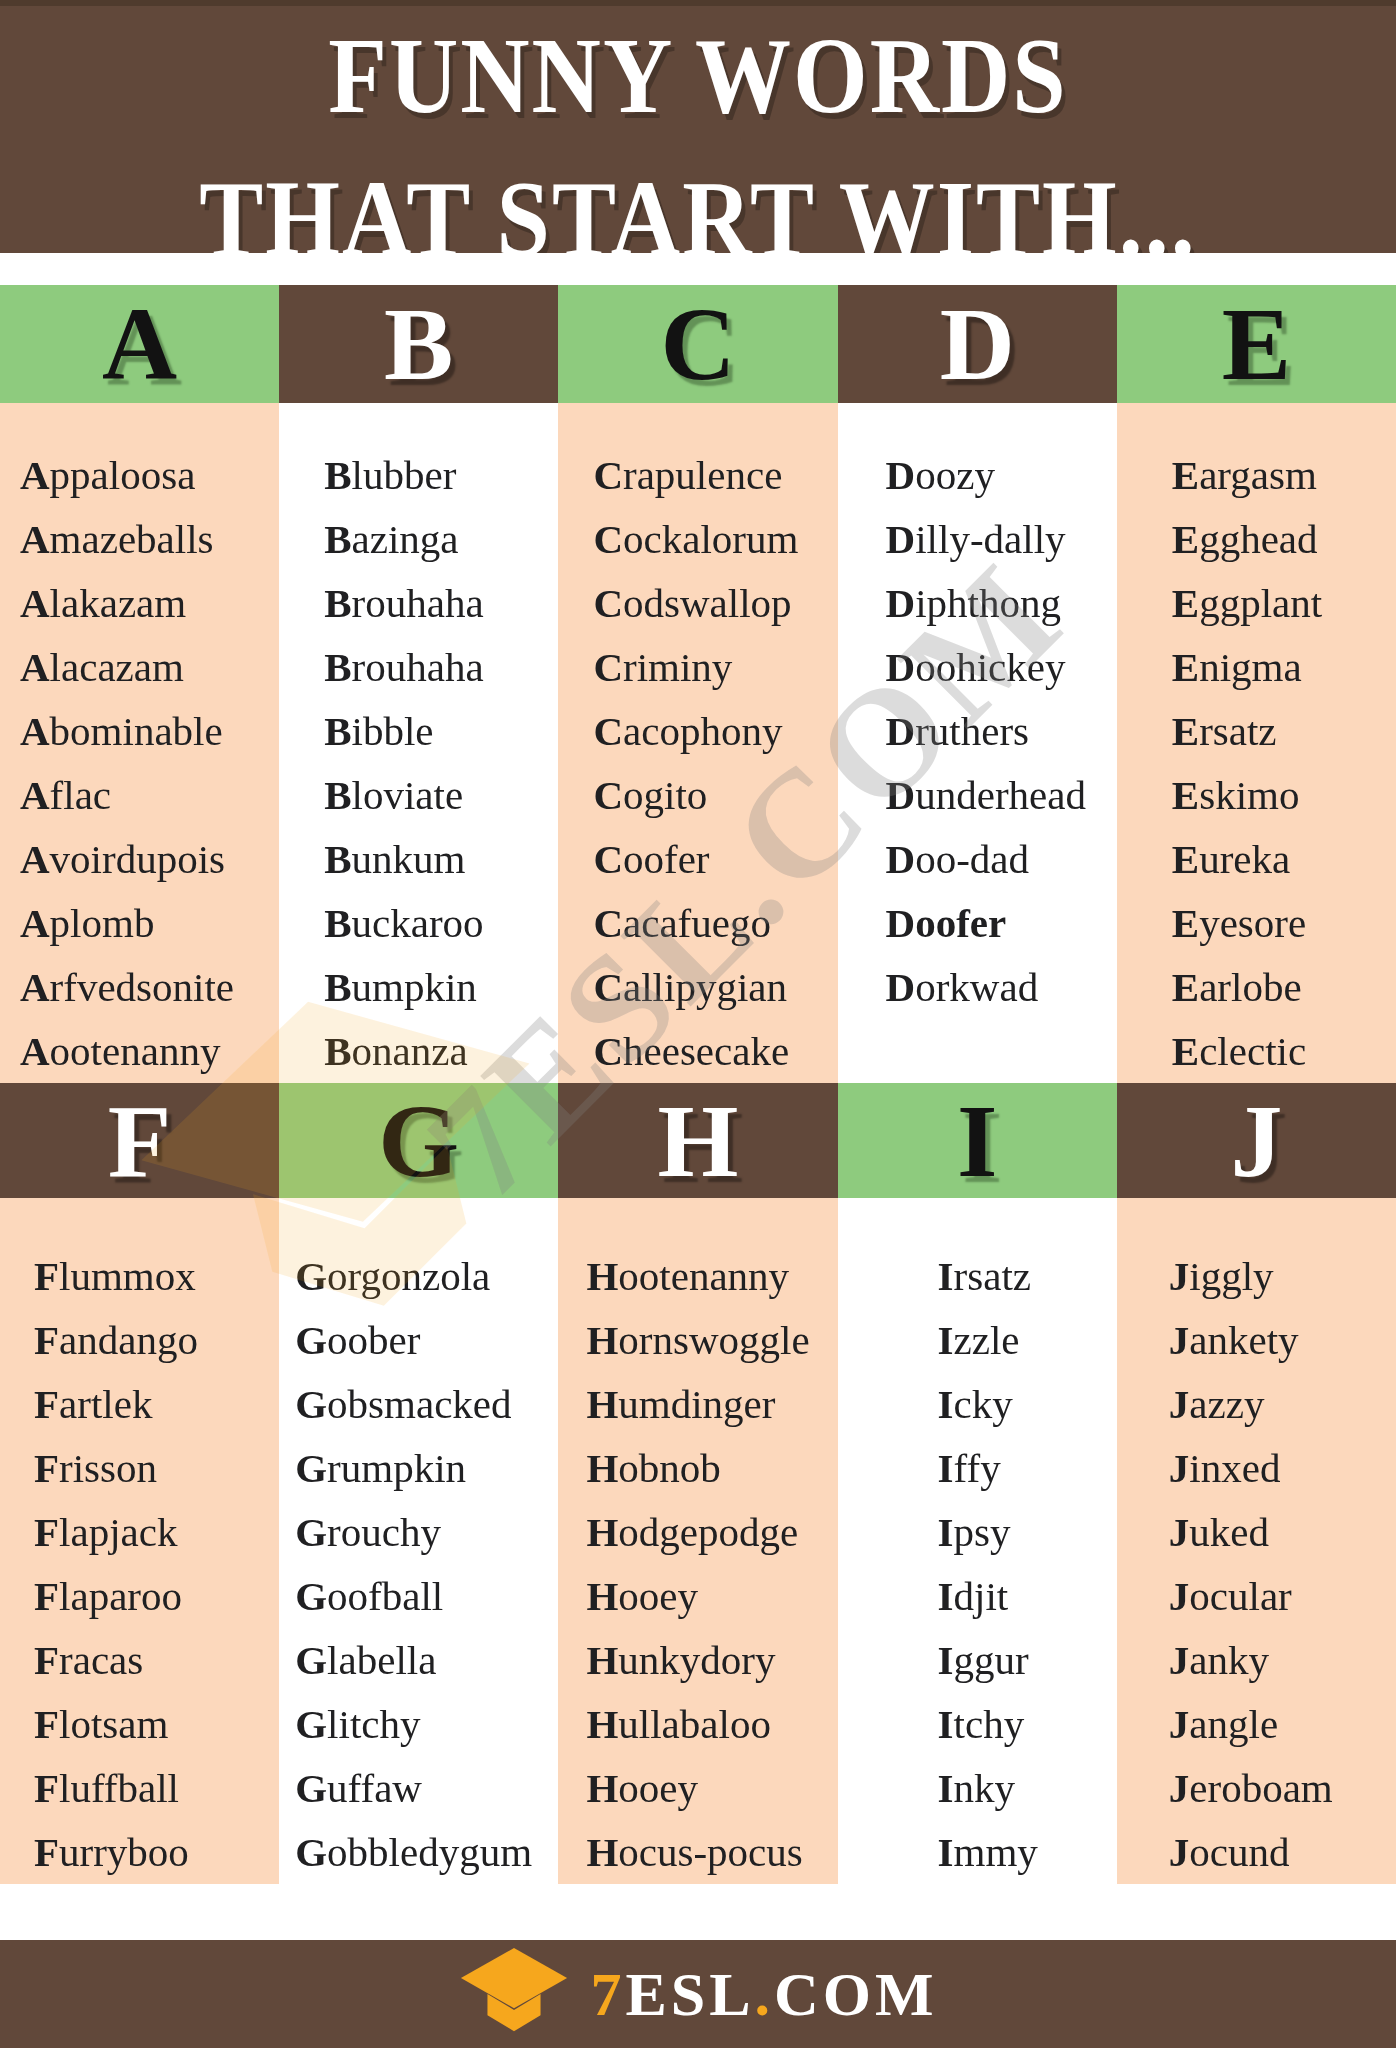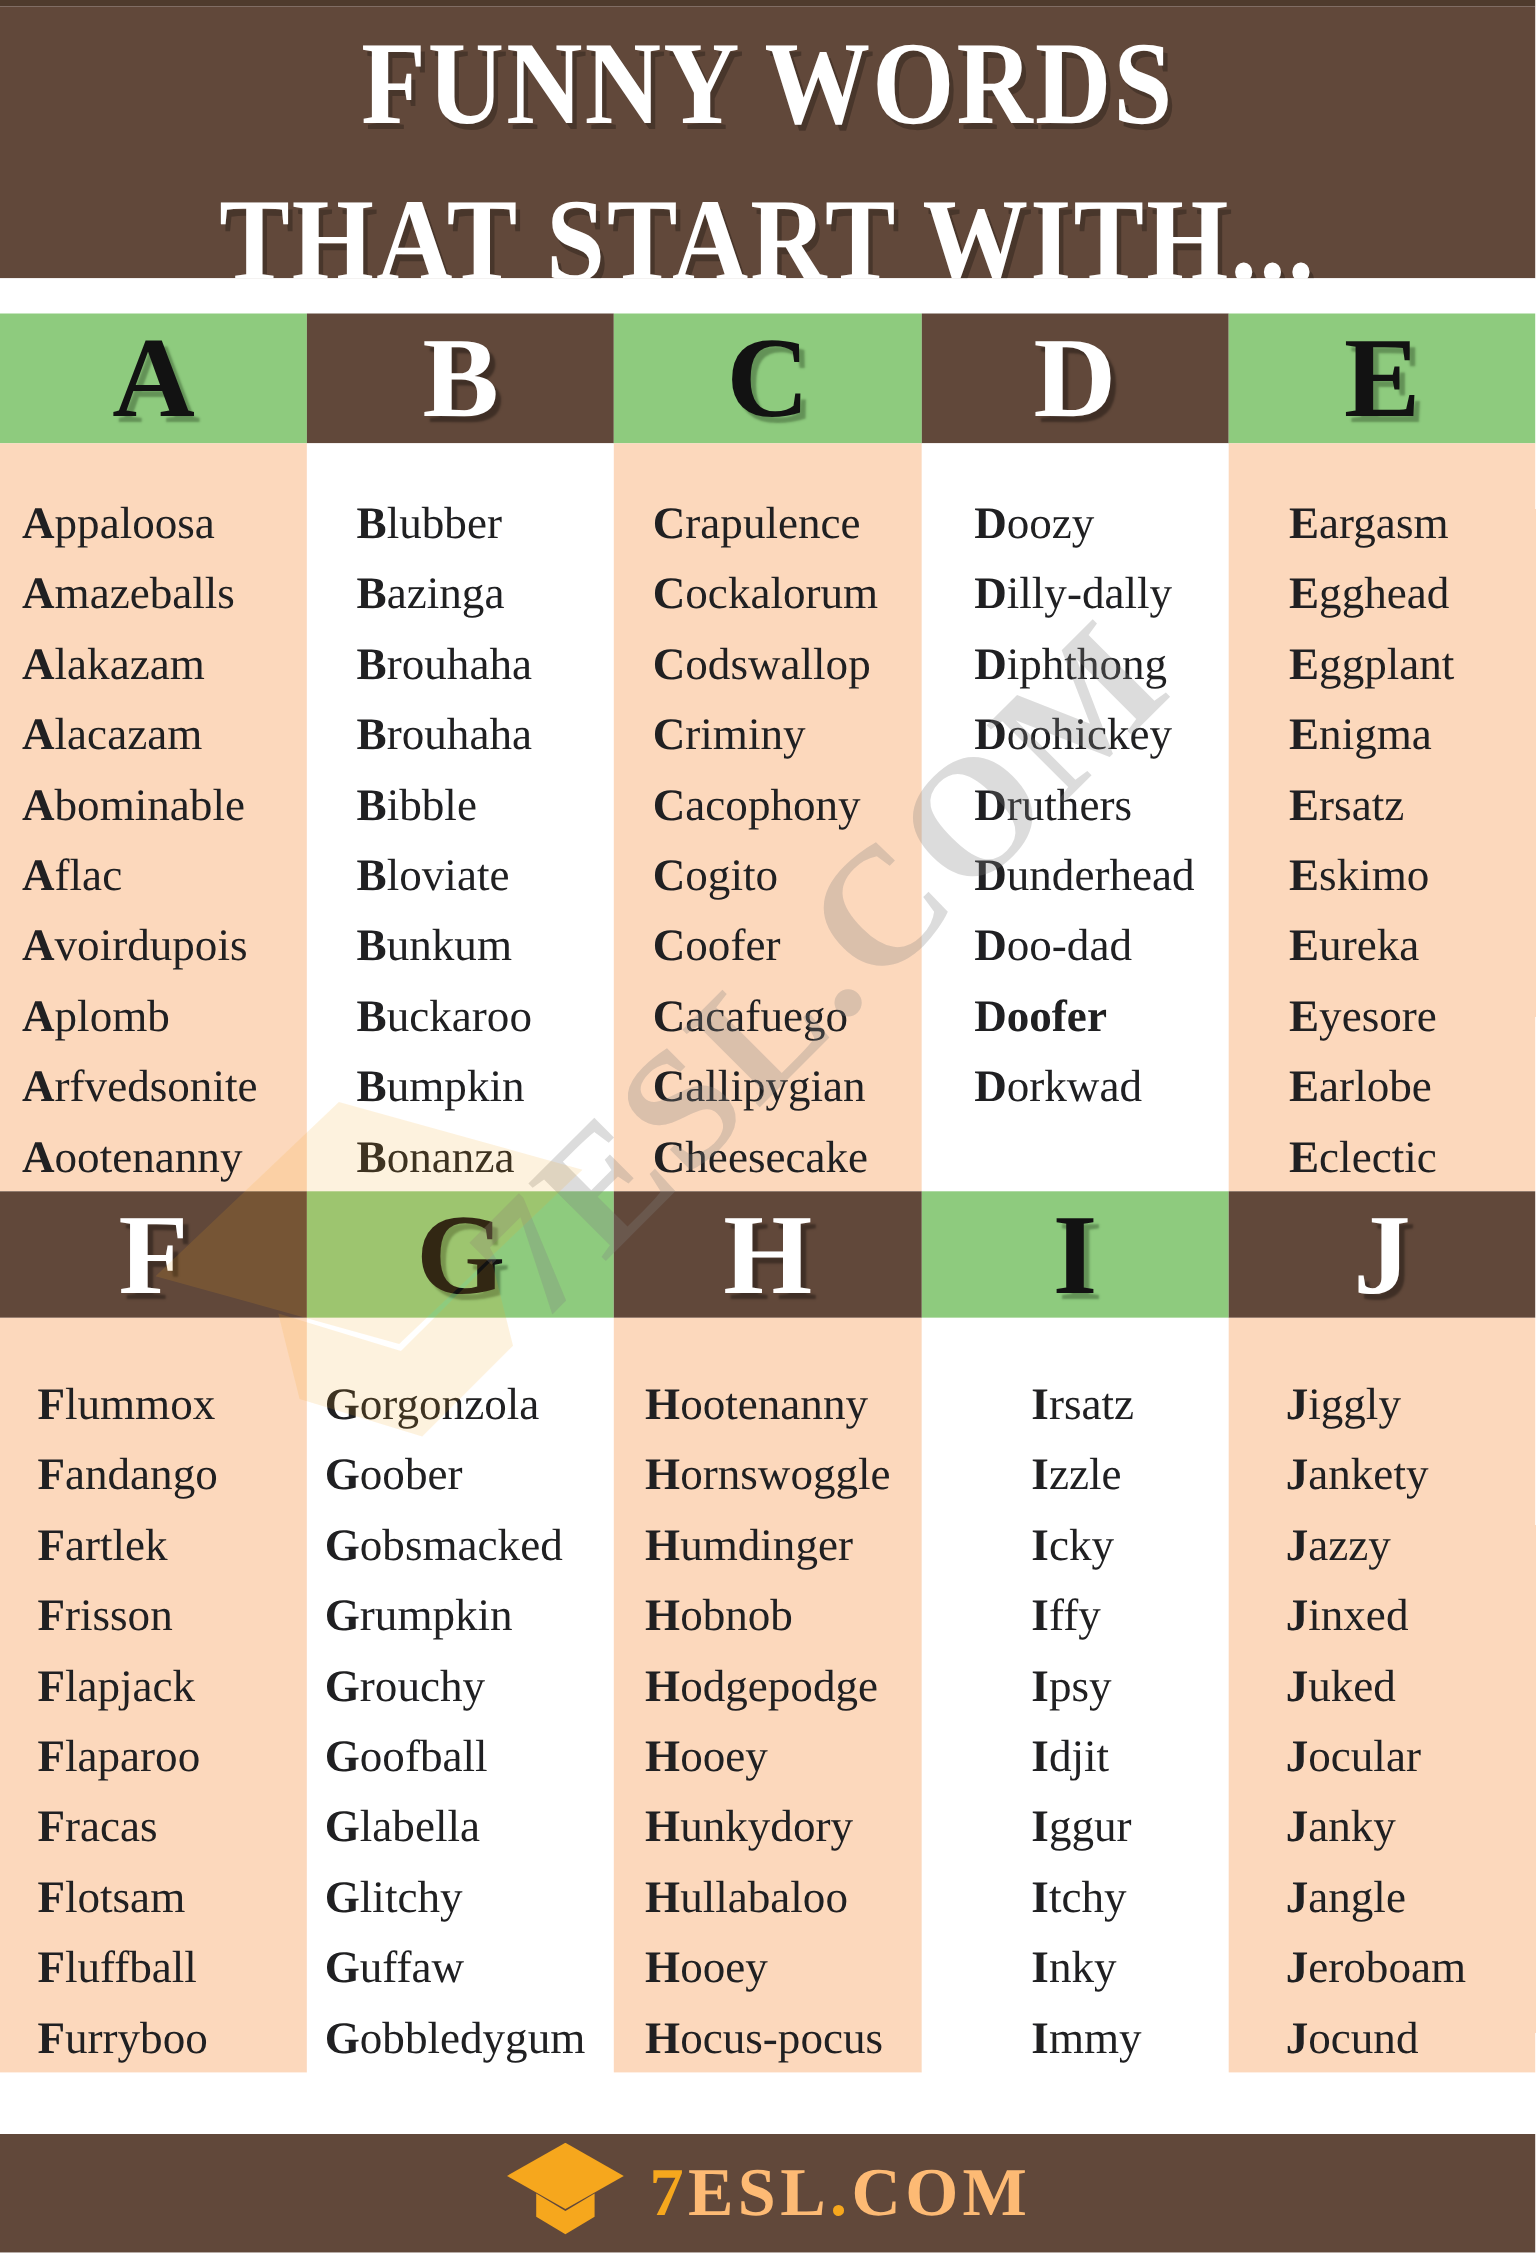--- a/index.html
+++ b/index.html
@@ -92,21 +92,21 @@
   .footer{
     position:absolute;left:0;bottom:0;width:100%;height:108px;
     background:var(--brown,#61483a);
     display:flex;align-items:center;justify-content:center;gap:20px;
   }
   .brand{
     font-size:62px;font-weight:700;letter-spacing:4px;
     line-height:1;white-space:nowrap;
   }
   .brand .accent{color:var(--orange,#f6a71d);}
-  .brand .plain{color:#fdba74;margin-top:36px;}
+  .brand .plain{color:#ffffff;margin-top:36px;}
 </style>
 </head>
 <body>
 
 <div class="page">
 
   <div class="topstrip"></div>
 
   <header class="title-block">
     <span class="title-line l1">FUNNY WORDS</span>

